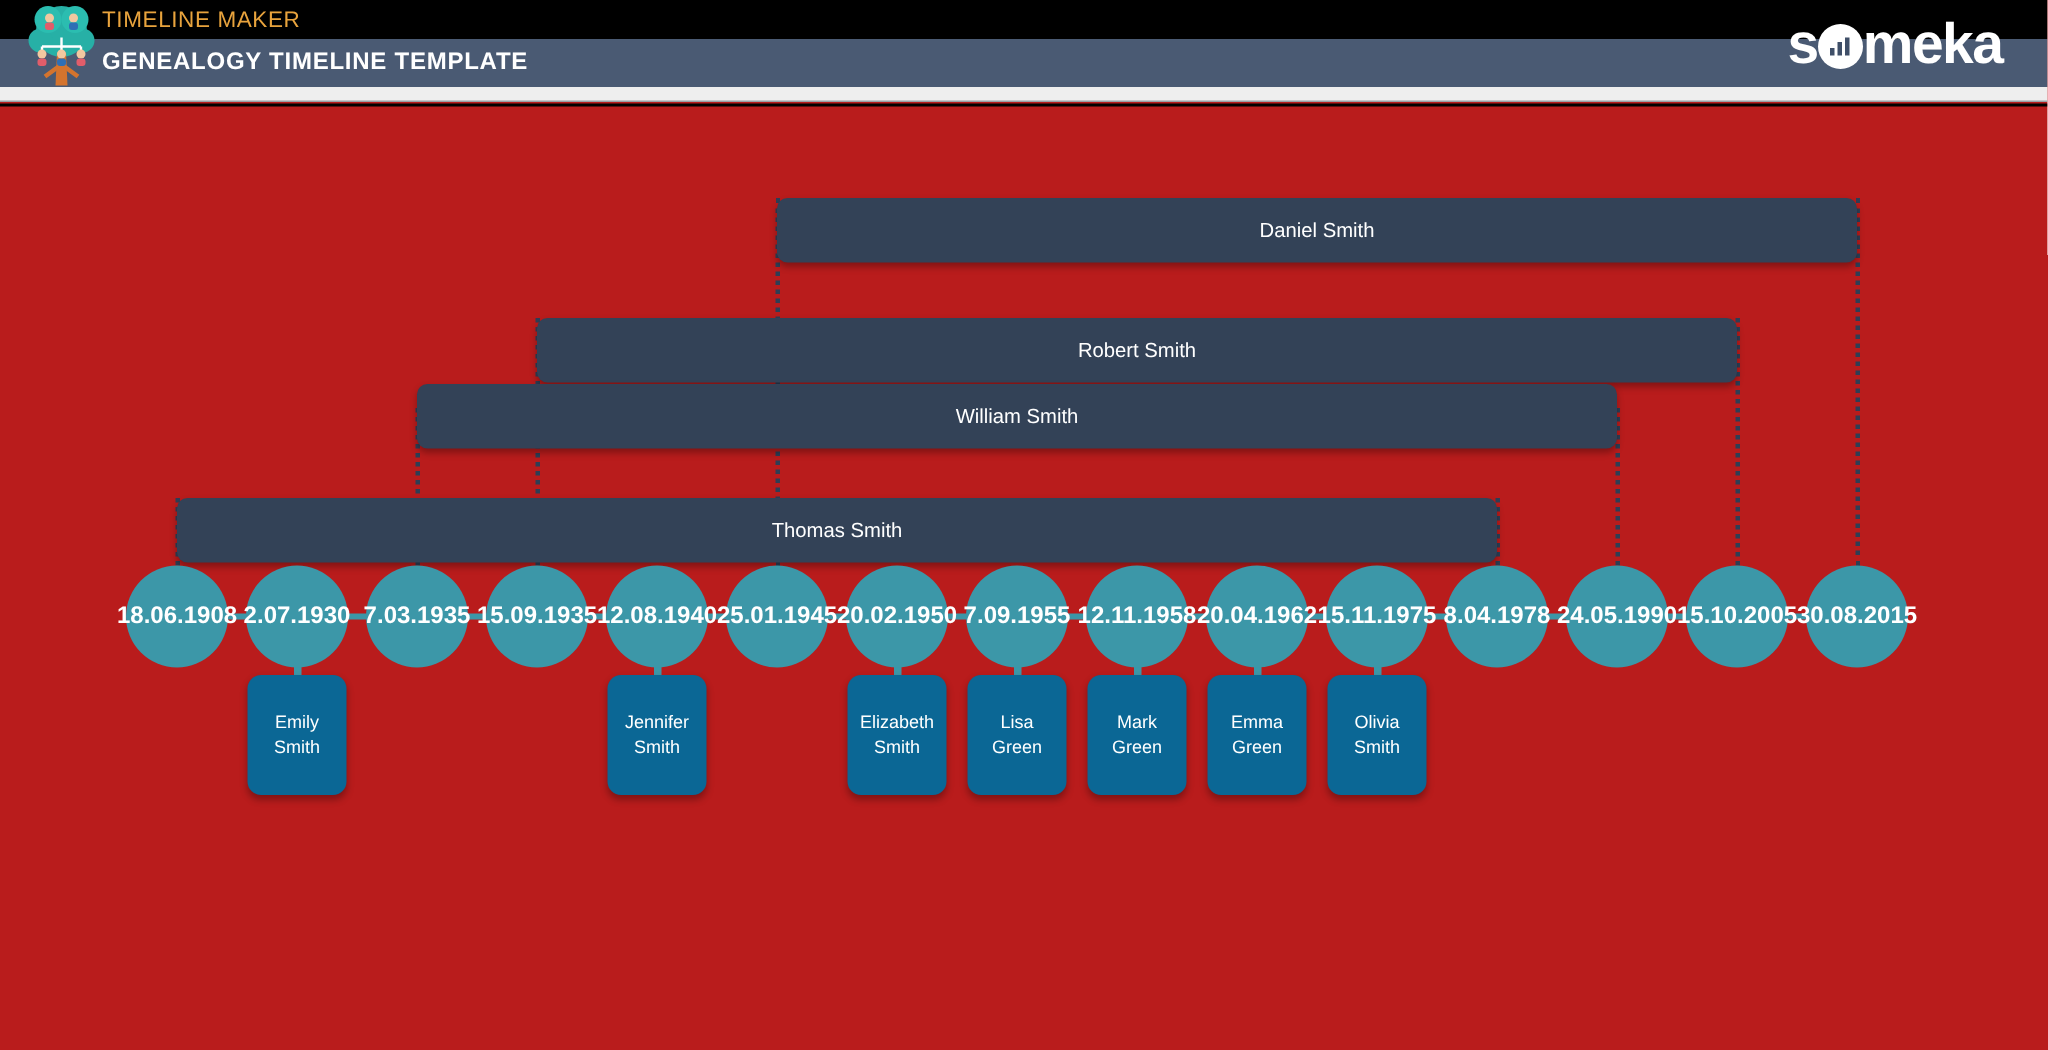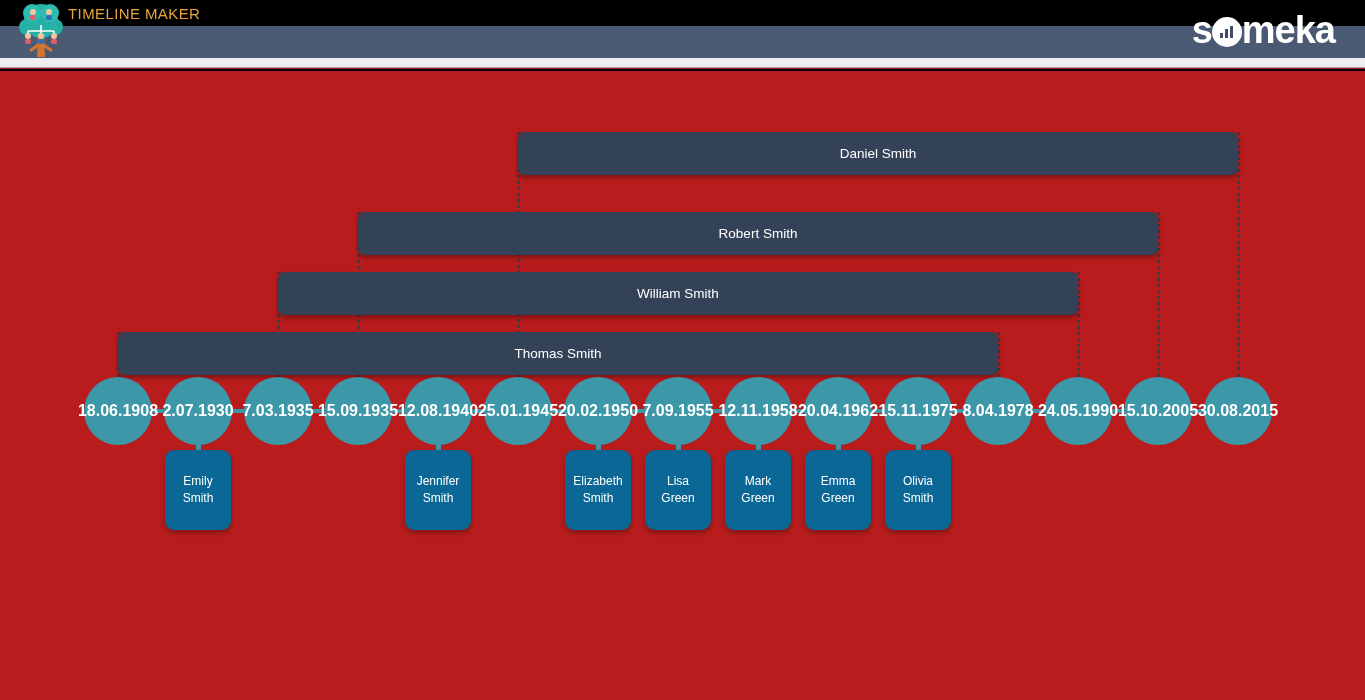--- a/index.html
+++ b/index.html
@@ -190,20 +190,21 @@
       <rect x="28" y="12" width="6" height="5" rx="2" fill="#2f6fb5"></rect>
     <circle cx="10" cy="33" r="3" fill="#f2c8a0"></circle>
       <rect x="7" y="36" width="6" height="5" rx="2" fill="#e15d6a"></rect>
     <circle cx="23" cy="33" r="3" fill="#f2c8a0"></circle>
       <rect x="20" y="36" width="6" height="5" rx="2" fill="#2f6fb5"></rect>
     <circle cx="36" cy="33" r="3" fill="#f2c8a0"></circle>
       <rect x="33" y="36" width="6" height="5" rx="2" fill="#e15d6a"></rect>
   </svg>
 
   <div class="topbar-title">TIMELINE MAKER</div>
+  <div class="titlebar-text">GENEALOGY TIMELINE TEMPLATE</div>
 
   <div class="someka">
     <span>s</span><span class="o-chart"><span class="disc"></span><span class="bars">
           <i style="left:0;height:5px"></i>
           <i style="left:5px;height:9px"></i>
           <i style="left:10px;height:12px"></i>
         </span></span><span>meka</span>
   </div>
 
   <div class="subbar"></div>
@@ -223,21 +224,21 @@
     <div id="rails">
         <div class="rail" style="left: 118px; width: 1120px; top: 338px;"></div>
       </div>
     <div id="bars">
         <div class="bar" style="left: 518px; width: 720px; top: 61px;">
           <span>Daniel Smith</span>
         </div>
         <div class="bar" style="left: 358px; width: 800px; top: 141px;">
           <span>Robert Smith</span>
         </div>
-        <div class="bar" style="left: 278px; width: 800px; top: 201px;">
+        <div class="bar" style="left: 278px; width: 800px; top: 185px;">
           <span>William Smith</span>
         </div>
         <div class="bar" style="left: 118px; width: 880px; top: 261px;">
           <span>Thomas Smith</span>
         </div>
       </div>
     <div id="stems">
         <div class="stem" style="left: 195.5px; top: 366px; height: 13px;"></div>
         <div class="stem" style="left: 435.5px; top: 366px; height: 13px;"></div>
         <div class="stem" style="left: 595.5px; top: 366px; height: 13px;"></div>
@@ -299,21 +300,21 @@
           <span>Smith</span>
         </div>
         <div class="namebox" style="left: 405px; top: 379px;">
           <span>Jennifer</span>
           <span>Smith</span>
         </div>
         <div class="namebox" style="left: 565px; top: 379px;">
           <span>Elizabeth</span>
           <span>Smith</span>
         </div>
-        <div class="namebox" style="left: 645px; top: 379px; border-radius: 10px;">
+        <div class="namebox" style="left: 645px; top: 379px;">
           <span>Lisa</span>
           <span>Green</span>
         </div>
         <div class="namebox" style="left: 725px; top: 379px;">
           <span>Mark</span>
           <span>Green</span>
         </div>
         <div class="namebox" style="left: 805px; top: 379px;">
           <span>Emma</span>
           <span>Green</span>

